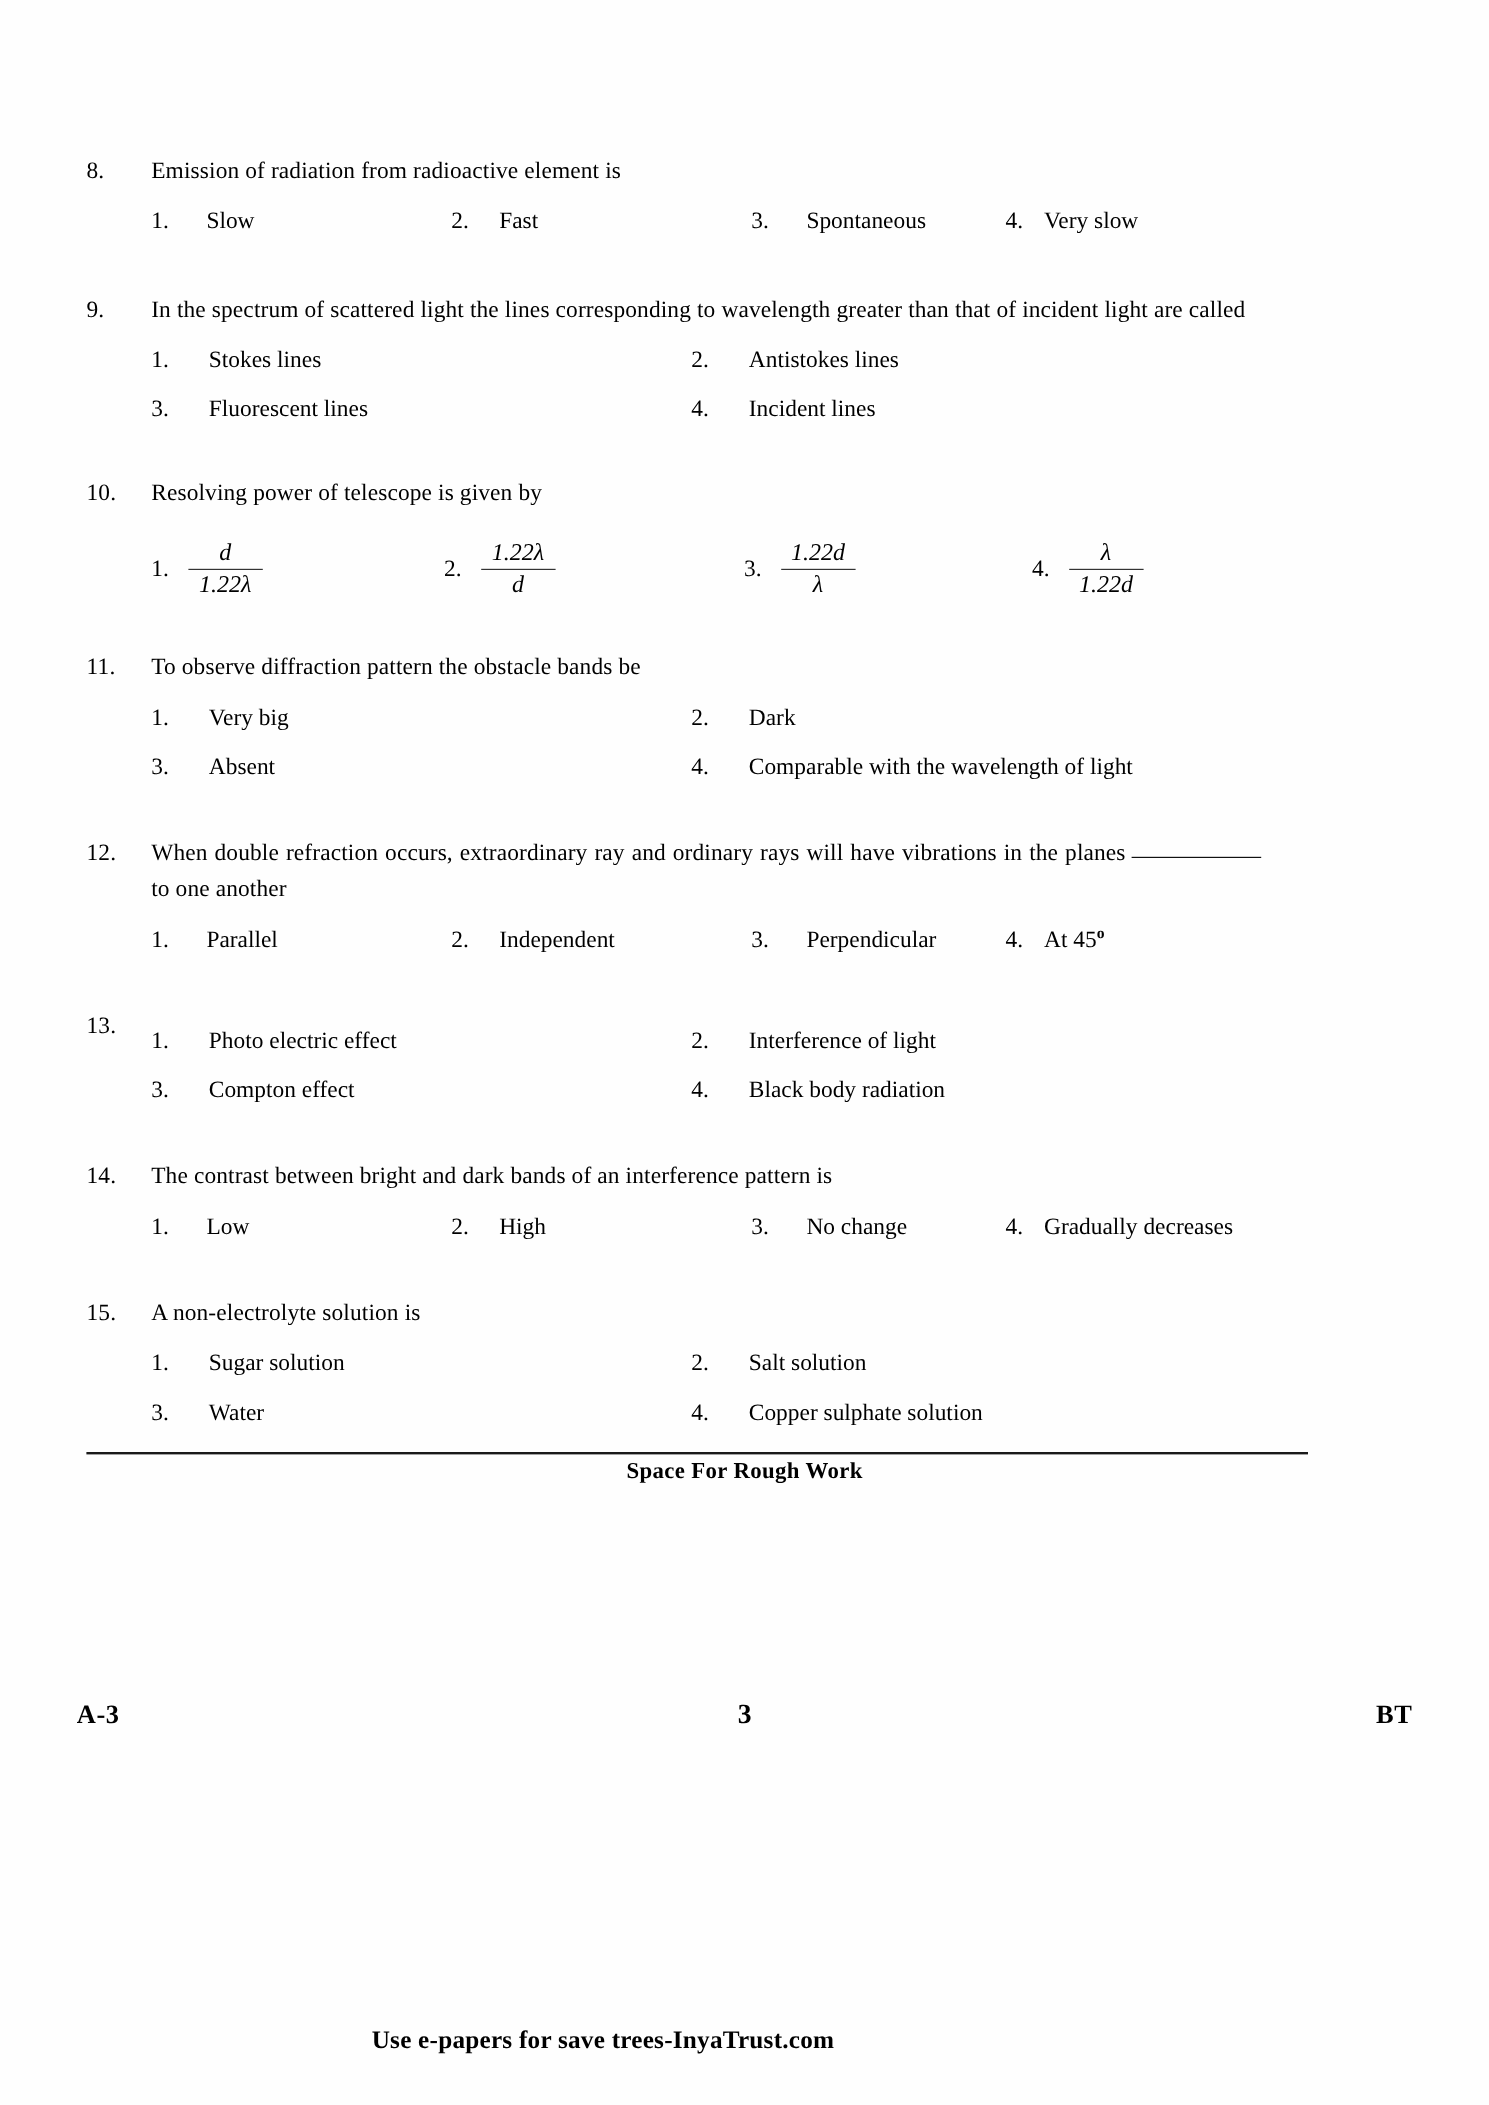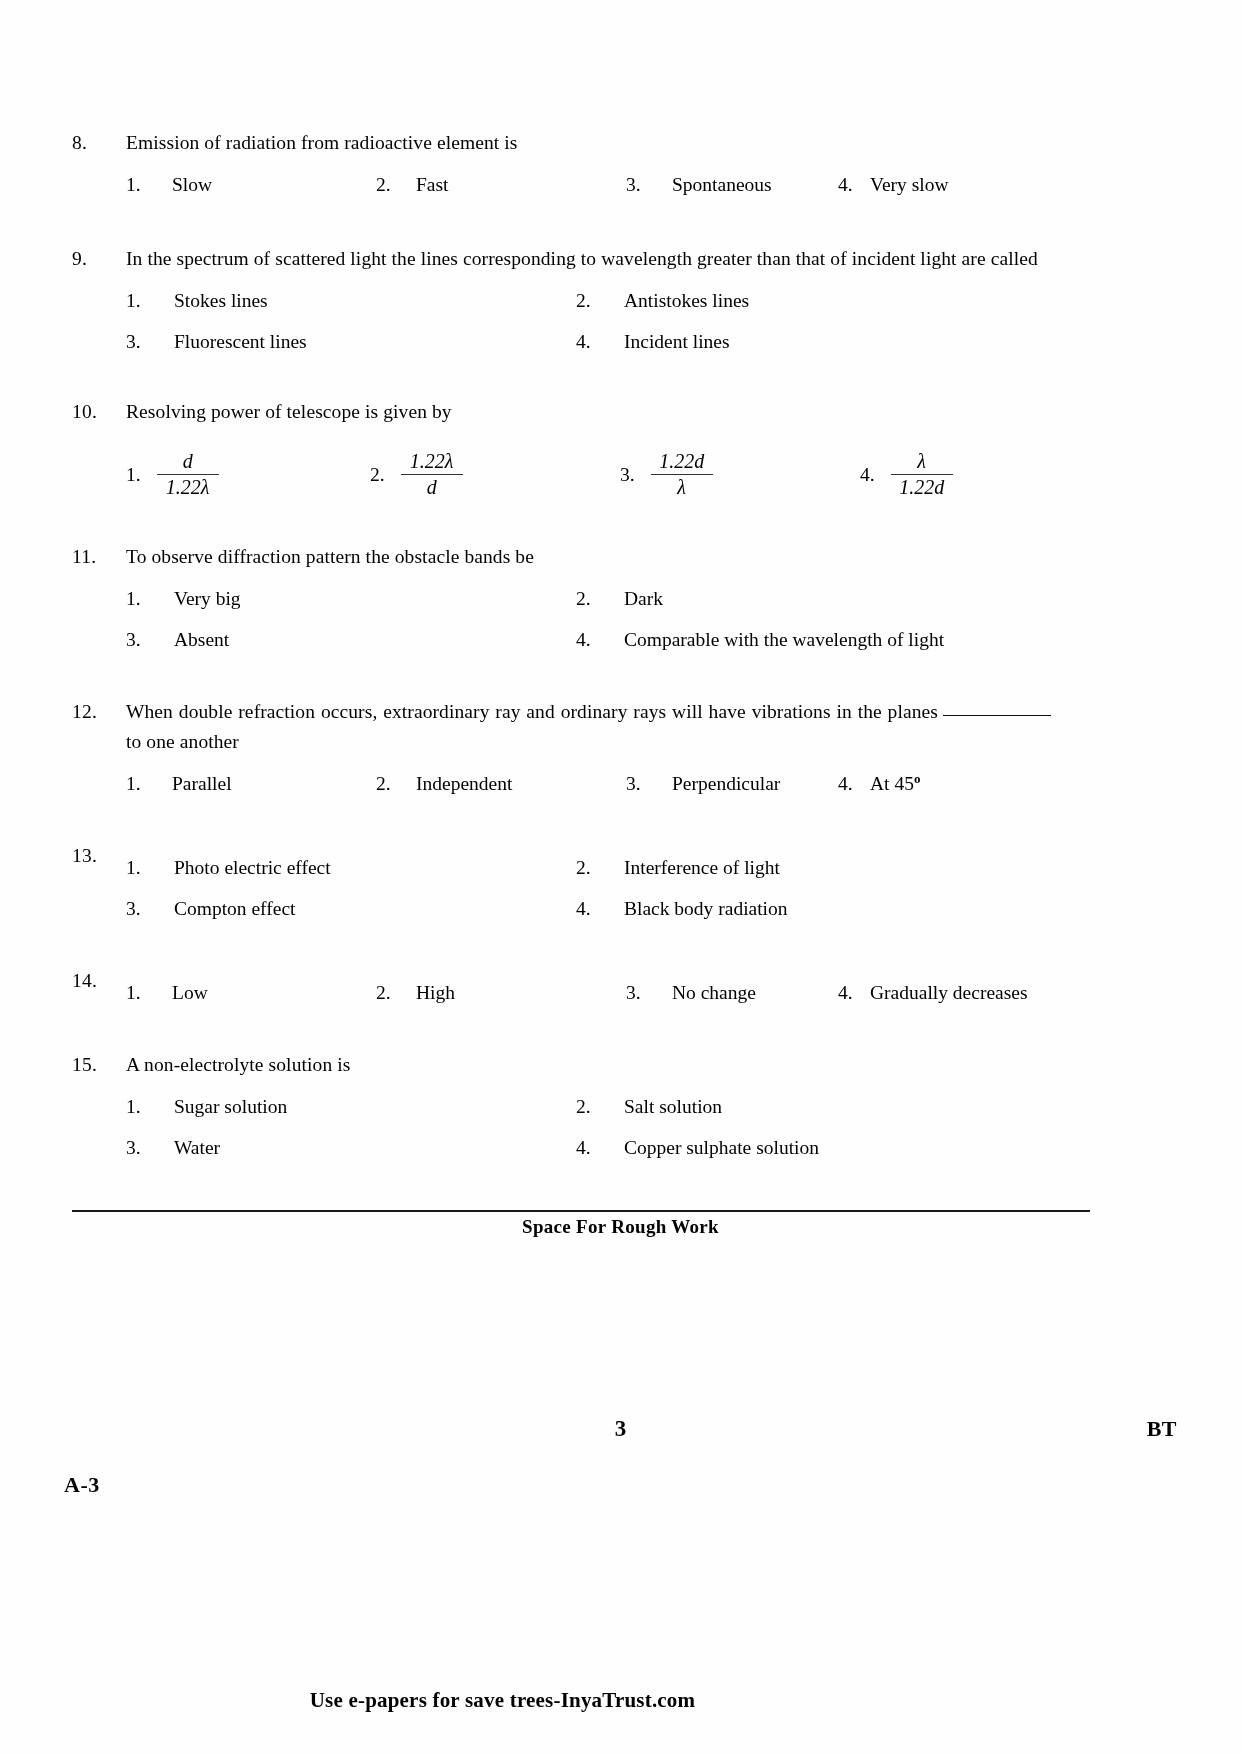--- a/index.html
+++ b/index.html
@@ -151,21 +151,21 @@
     font-size: 19px;
     font-weight: bold;
     font-family: "Liberation Serif", "DejaVu Serif", serif;
     letter-spacing: 0.3px;
   }
 
   
   .footer-left {
     position: absolute;
     left: 64px;
-    top: 1472px;
+    top: 1416px;
     font-size: 22px;
     font-weight: bold;
     letter-spacing: 0.5px;
   }
   .footer-center {
     position: absolute;
     left: 0;
     top: 1416px;
     width: 1241px;
     text-align: center;
@@ -377,20 +377,21 @@
               <span class="opt-l">Black body radiation</span>
             </div>
           </div>
         </div>
       </div>
     </div>
 
     <div class="q" style="margin-bottom:42px;">
       <div class="q-num">14.</div>
       <div class="q-body">
+        <div class="q-text nojust">The contrast between bright and dark bands of an interference pattern is</div>
         <div class="opts">
           <div class="row4">
             <div class="opt" style="width:250px;">
               <span class="opt-n">1.</span>
               <span class="opt-l">Low</span>
             </div>
             <div class="opt" style="width:250px;">
               <span class="opt-n" style="width:40px;">2.</span>
               <span class="opt-l">High</span>
             </div>

